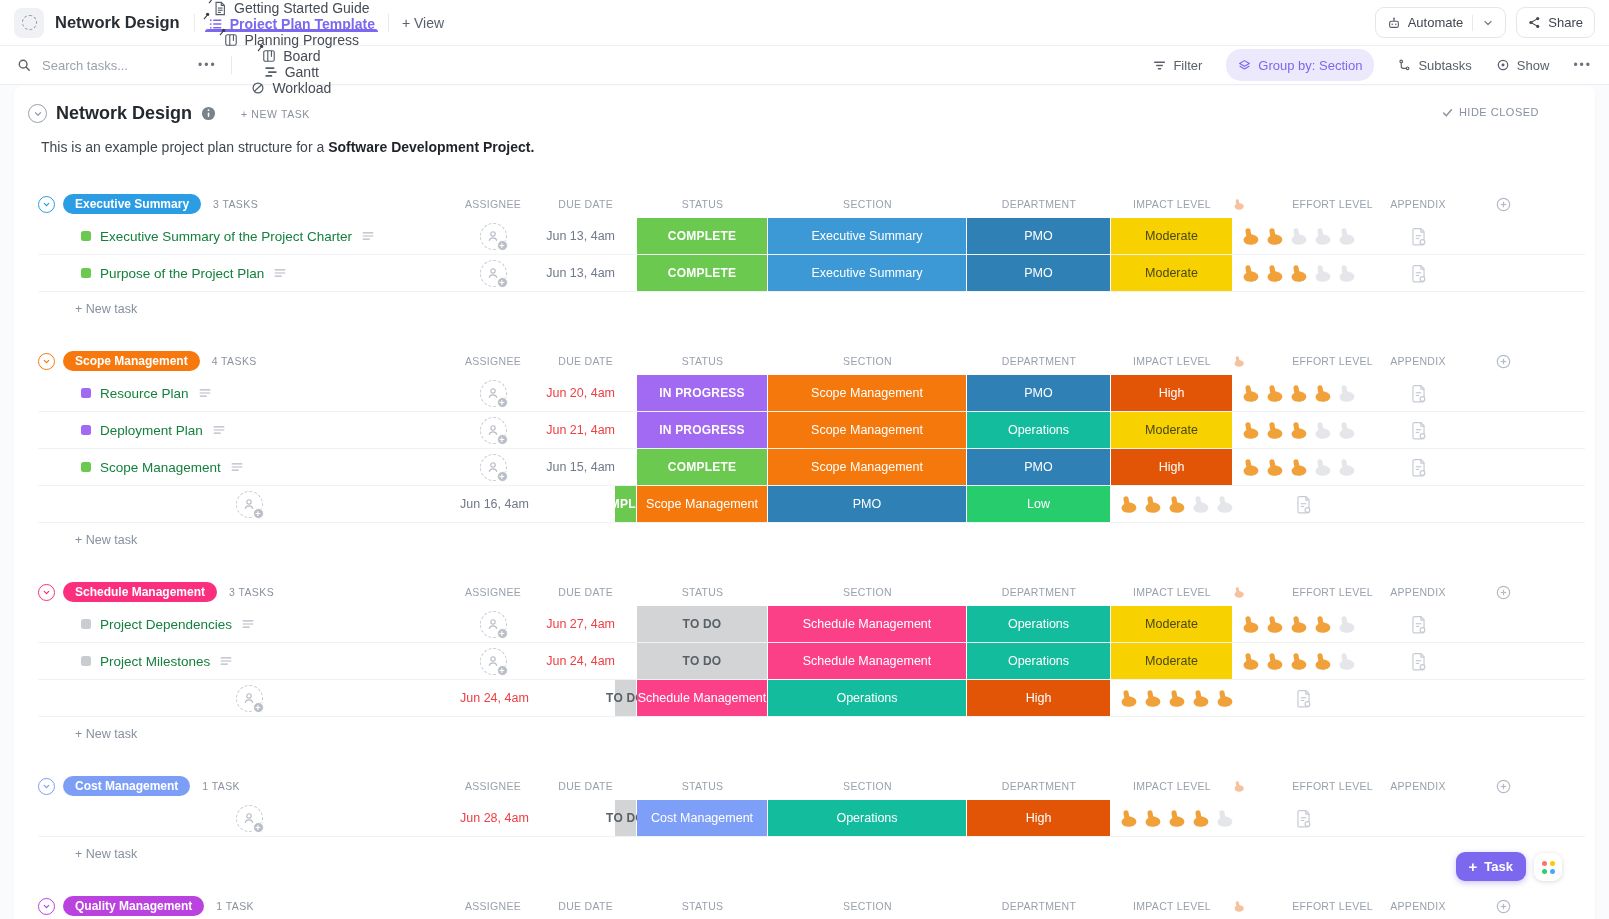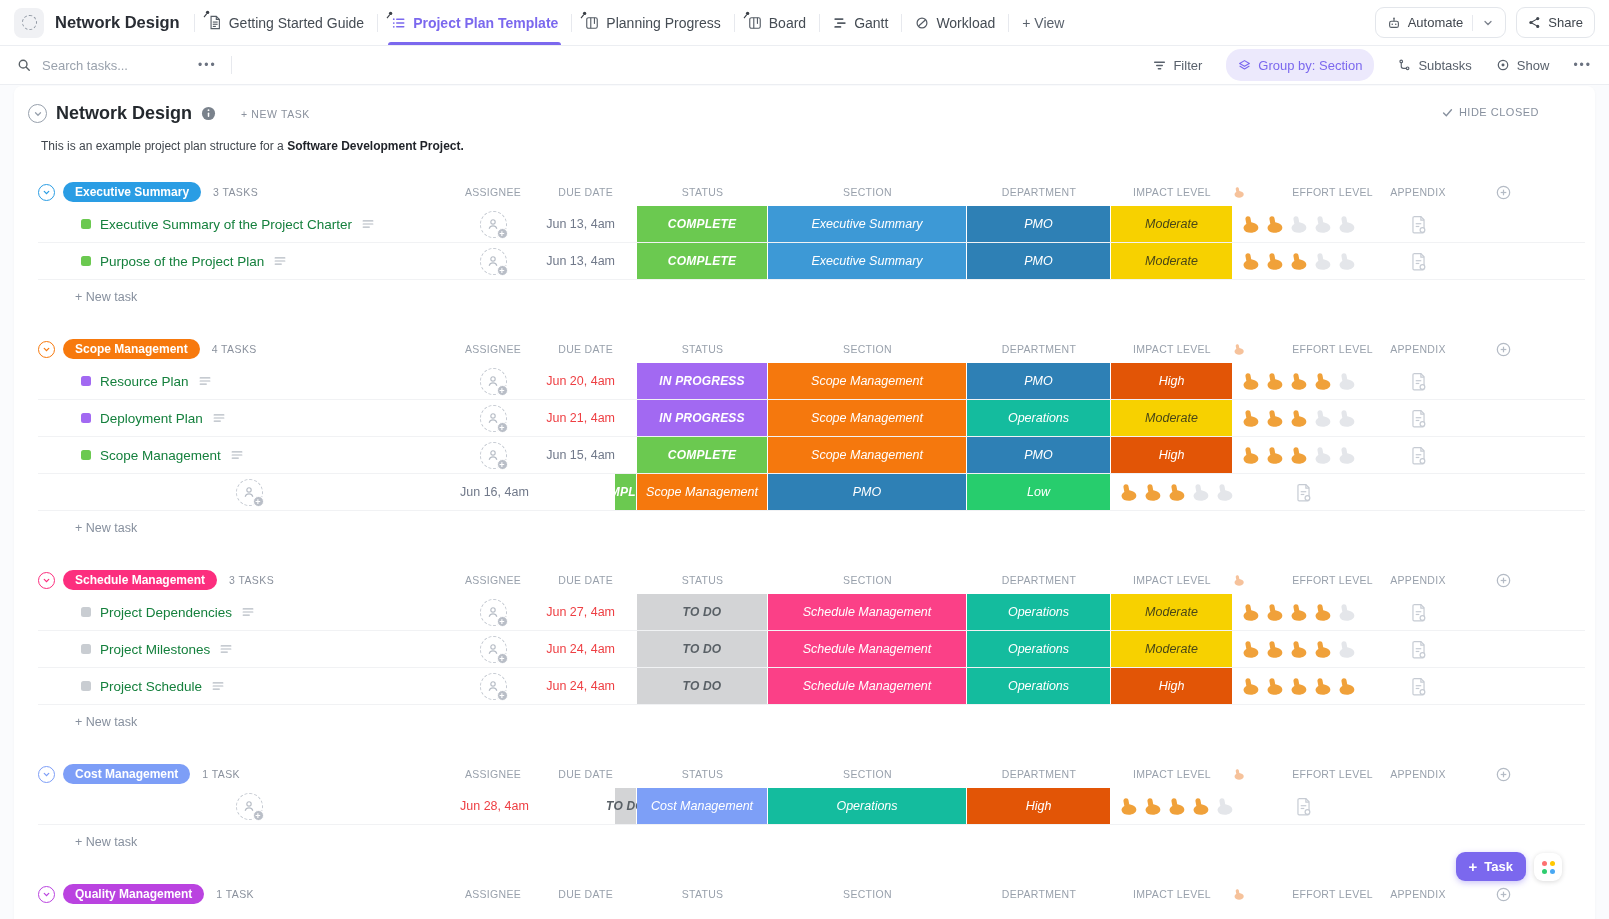--- a/index.html
+++ b/index.html
@@ -12,21 +12,21 @@
   svg { display:block; }
 
   
   .topbar{ height:46px; background:#fff; border-bottom:1px solid #eceef2;
     display:flex; align-items:center; padding:0 14px; position:relative; z-index:3;}
   .ws-icon{ width:30px;height:30px;border-radius:8px;background:#f0f1f4;
     display:flex;align-items:center;justify-content:center;margin-right:11px;}
   .dashed-circle{ width:15px;height:15px;border:1.6px dashed #8f97a2;border-radius:50%;}
   .ws-title{ font-size:16.5px;font-weight:bold;color:#292d34;margin-right:14px;white-space:nowrap;}
   .vdiv{ width:1px;height:18px;background:#e7e9ee;}
-  .tabs{ display:flex;align-items:center;height:100%;}
+  .tabs{ display:flex;align-items:center;height:100%;flex-direction:column;}
   .tab{ display:flex;align-items:center;gap:7px;padding:0 13px;font-size:14px;
     color:#454c54;height:100%;position:relative;cursor:pointer;white-space:nowrap;}
   .tab .ticon{ position:relative;color:#565d66;}
   .tab.active{ color:#7b68ee;font-weight:bold;}
   .tab.active .ticon{ color:#7b68ee;}
   .tab.active::after{ content:"";position:absolute;left:10px;right:10px;bottom:0;
     height:3px;background:#7b68ee;border-radius:3px 3px 0 0;}
   .pin{ position:absolute;top:-5px;left:-5px;color:#3a3f46;}
   .topbar-right{ margin-left:auto;display:flex;gap:10px;align-items:center;}
   .btn-outline{ display:flex;align-items:center;height:31px;border:1px solid #e3e6eb;
@@ -50,21 +50,21 @@
   .card{ position:relative;background:#fff;border-radius:8px;height:100%;
     box-shadow:0 1px 3px rgba(36,40,46,.04);padding-top:17px;}
   .hide-closed{ position:absolute;top:20px;right:56px;display:flex;align-items:center;gap:6px;
     font-size:11px;letter-spacing:.5px;color:#87909e;cursor:pointer;}
   .panel-head{ display:flex;align-items:center;padding-left:14px;gap:9px;}
   .chev-circle{ width:17px;height:17px;border-radius:50%;border:1.5px solid currentColor;
     display:flex;align-items:center;justify-content:center;cursor:pointer;flex:none;}
   .panel-head .chev-circle{ color:#98a1ad;width:19px;height:19px;}
   .panel-title{ font-size:18px;font-weight:bold;color:#24292e;}
   .newtask-top{ font-size:10.5px;letter-spacing:.6px;color:#8a919d;margin-left:16px;cursor:pointer;}
-  .panel-desc{ margin:15px 0 28px 27px;font-size:12px;color:#40464d;}
+  .panel-desc{ margin:15px 0 38px 27px;font-size:14px;color:#40464d;}
   .panel-desc b{ color:#1f2228;}
 
   
   .groups{ padding-left:24px; padding-right:10px;}
   .grid{ display:grid;align-items:center;
     grid-template-columns:422px 66px 89px 22px 131px 199px 144px 122px 140px 90px 52px;}
   .group{ margin-bottom:29px;}
   .group-header{ height:22px;margin-bottom:3px;}
   .gh-name{ display:flex;align-items:center;}
   .group-pill{ height:20px;border-radius:10px;padding:0 12px;display:flex;align-items:center;
@@ -82,21 +82,21 @@
   .desc-icon{ color:#b4bac2;cursor:pointer;flex:none;}
   .assignee-cell{ display:flex;justify-content:center;}
   .avatar-dash{ position:relative;width:27px;height:27px;border:1.3px dashed #c4c9d1;
     border-radius:50%;display:flex;align-items:center;justify-content:center;color:#b6bcc5;cursor:pointer;}
   .avatar-dash .plus-badge{ position:absolute;right:-2px;bottom:-2px;width:11px;height:11px;
     border-radius:50%;background:#b9bec7;color:#fff;font-size:9px;line-height:11px;
     text-align:center;border:1.5px solid #fff;font-weight:bold;}
   .due-cell{ font-size:12.5px;color:#71798a;text-align:right;cursor:pointer;white-space:nowrap;}
   .due-cell.overdue{ color:#ee3f43;}
   .block{ height:36px;margin-right:1px;display:flex;align-items:center;justify-content:center;
-    color:#fff;font-size:12.5px;cursor:pointer;white-space:nowrap;font-style:italic;}
+    color:#fff;font-size:12.5px;cursor:pointer;white-space:nowrap;}
   .status-block{ font-weight:bold;font-size:12px;letter-spacing:.2px;}
   .effort-cell{ display:flex;align-items:center;gap:3px;padding-left:8px;cursor:pointer;}
   .appendix-cell{ display:flex;justify-content:center;cursor:pointer;color:#c6cbd3;}
   .new-task-row{ height:24px;margin-top:5px;display:flex;align-items:center;
     padding-left:37px;font-size:12.5px;color:#87909e;cursor:pointer;}
 
   
   .fab-task{ position:absolute;right:83px;bottom:38px;height:29px;background:#7b68ee;
     border-radius:9px;display:flex;align-items:center;gap:7px;padding:0 13px;color:#fff;
     font-size:13px;font-weight:bold;cursor:pointer;box-shadow:0 2px 6px rgba(123,104,238,.4);z-index:5;}
@@ -960,31 +960,20 @@
         <path d="M13 2v4.5h4"></path>
                   <line x1="6.5" y1="11" x2="13.5" y2="11"></line>
                   <line x1="6.5" y1="14.5" x2="11" y2="14.5"></line>
         <circle cx="15" cy="19" r="3" fill="#fff"></circle>
                 </svg>
     </div>
     <div></div>
   </div>
 
   <div class="grid task-row">
-    <div class="name-cell">
-      <span class="status-square" style="background: rgb(201, 205, 210);"></span>
-      <span class="task-name">Project Schedule</span>
-      <span class="desc-icon">
-        <svg width="14" height="14" viewBox="0 0 16 16" stroke="currentColor" stroke-width="1.4" stroke-linecap="round">
-          <line x1="2.5" y1="4.5" x2="13.5" y2="4.5"></line>
-                    <line x1="2.5" y1="8" x2="13.5" y2="8"></line>
-                    <line x1="2.5" y1="11.5" x2="9.5" y2="11.5"></line>
-                  </svg>
-                </span>
-    </div>
     <div class="assignee-cell">
       <span class="avatar-dash">
         <svg width="14" height="14" viewBox="0 0 16 16" fill="none" stroke="currentColor" stroke-width="1.3">
           <circle cx="8" cy="5.6" r="2.5"></circle>
                     <path d="M3.6 13.4a4.6 4.6 0 0 1 8.8 0"></path>
                   </svg>
         <span class="plus-badge">+</span>
       </span>
     </div>
     <div class="due-cell overdue">Jun 24, 4am</div>

